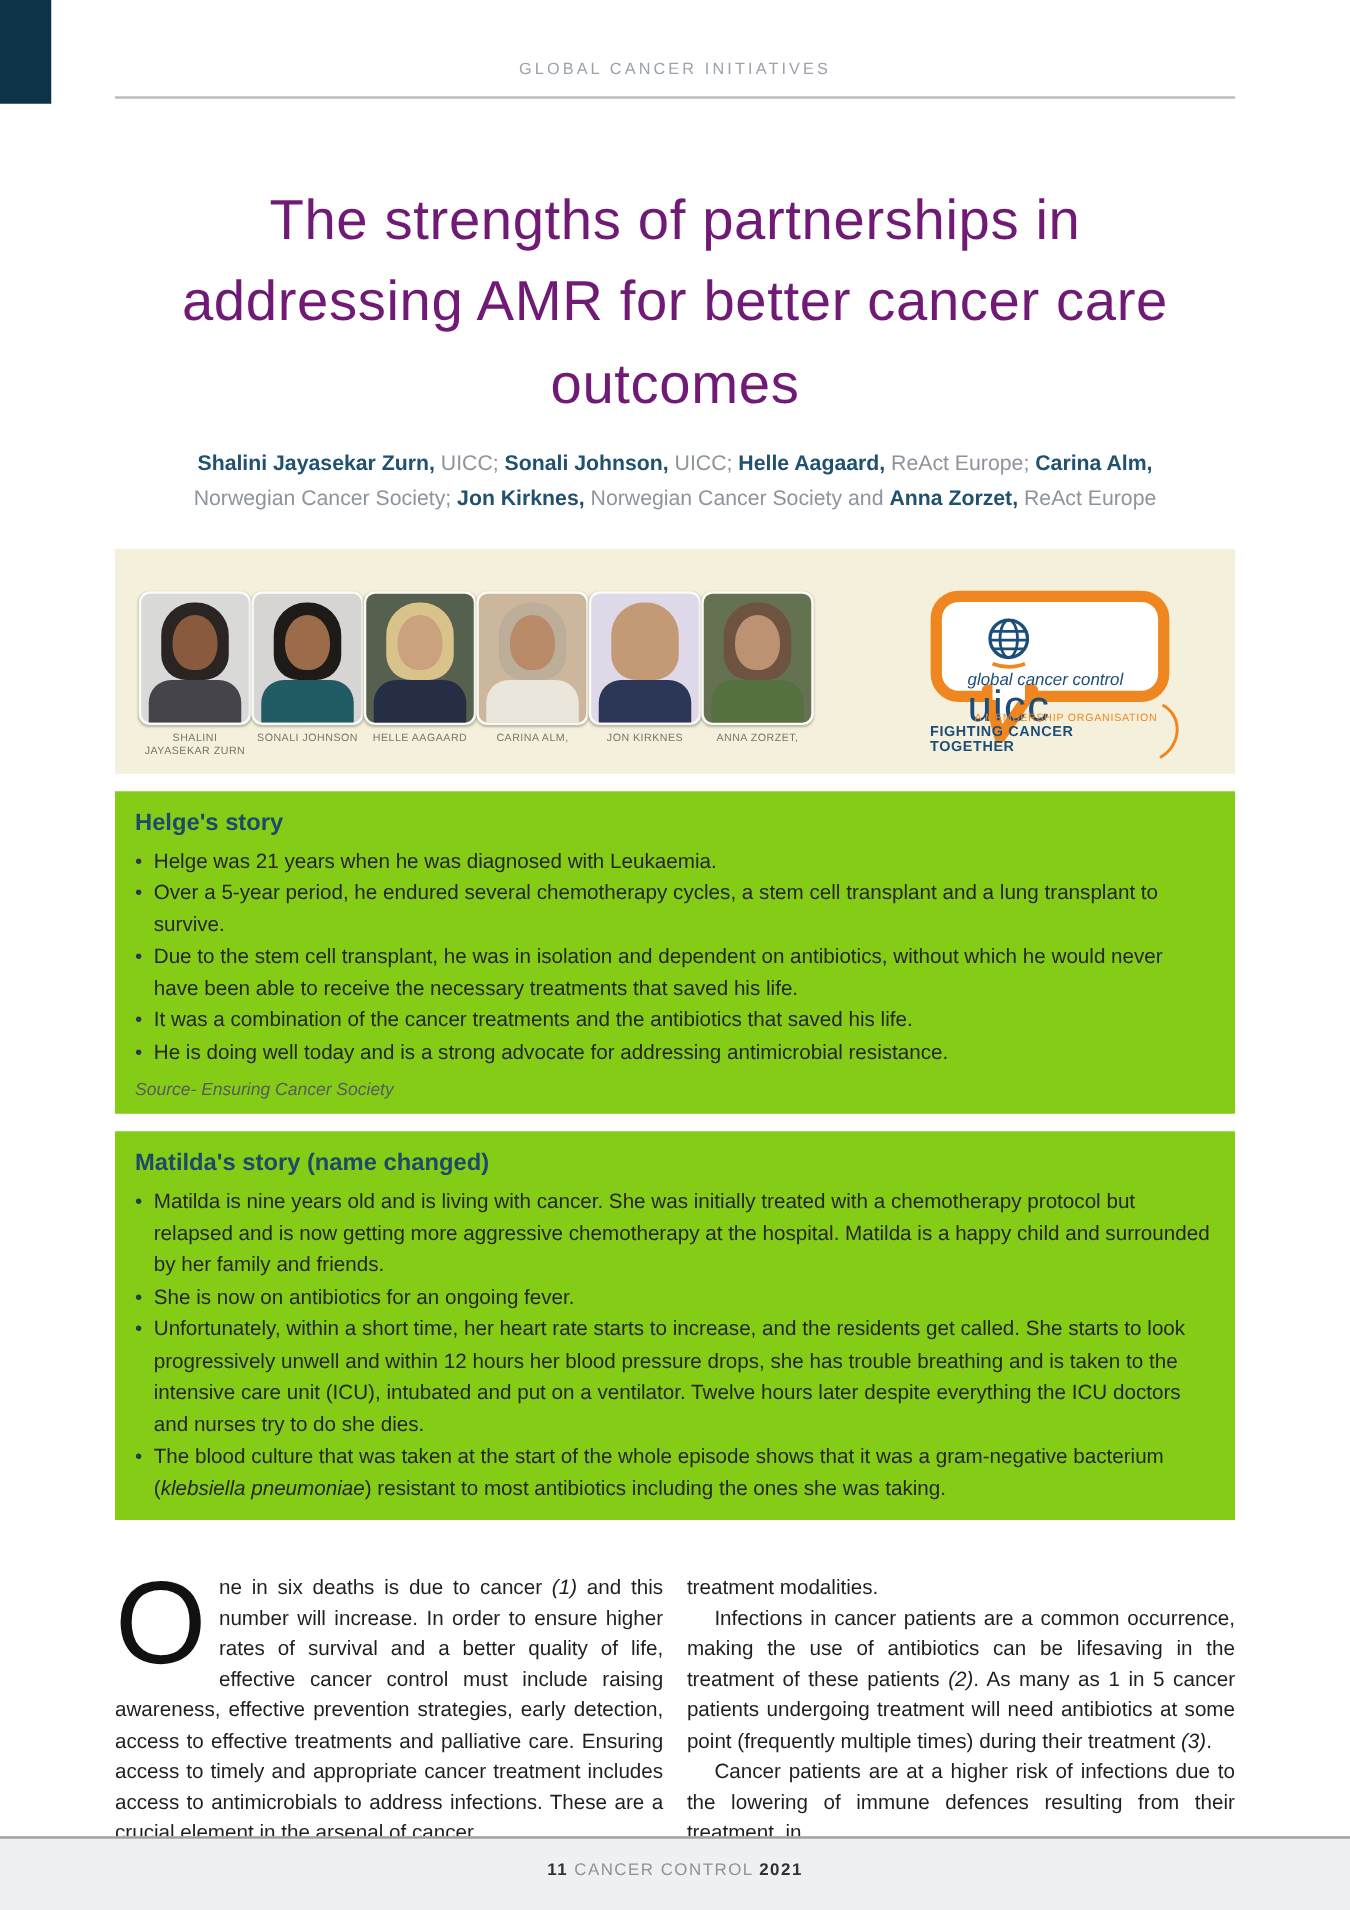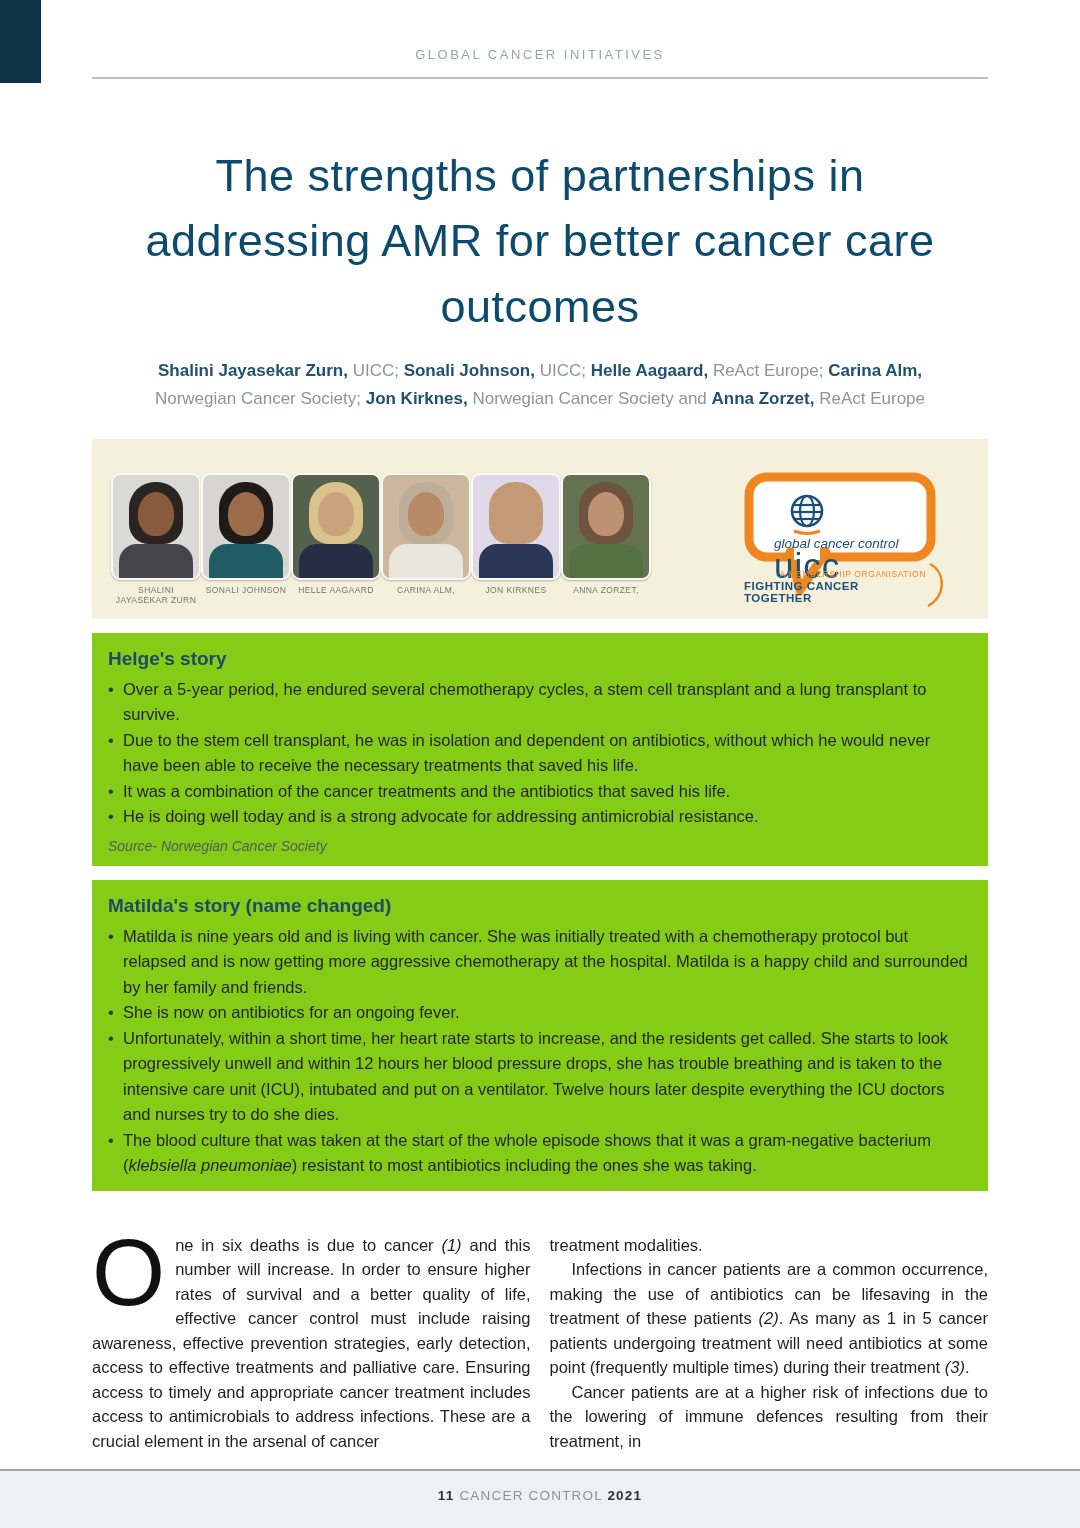--- a/index.html
+++ b/index.html
@@ -2,21 +2,21 @@
 <html><head>
 <meta charset="utf-8">
 <style>
   html,body{margin:0;padding:0;background:#ffffff;}
   .page{position:relative;width:1080px;height:1528px;background:#ffffff;overflow:hidden;
         font-family:"Liberation Sans", sans-serif;color:#222;}
   .corner-block{position:absolute;left:0;top:0;width:41px;height:83px;background:#0d3349;}
   .kicker{padding-top:47px;text-align:center;font-size:13px;letter-spacing:2.5px;color:#9aa2ab;font-weight:400;}
   .rule{margin:15px 92px 0 92px;border-bottom:2px solid #b9bec3;}
   .title{margin:64px 88px 0 88px;text-align:center;font-weight:300;font-size:45px;line-height:1.45;
-         color:#0c4a6e;white-space:pre-line;letter-spacing:0.5px;}
+         color:#701a75;white-space:pre-line;letter-spacing:0.5px;}
   .authors{margin:18px auto 0 auto;max-width:800px;text-align:center;font-size:17px;line-height:1.65;color:#8d949b;}
   .seg-bn{font-weight:bold;color:#205170;}
   .seg-g{color:#8d949b;}
   .seg-i{font-style:italic;}
 
   
   .band{position:relative;margin:26px 92px 0 92px;height:180px;background:#f4f0dc;}
   .cards{position:absolute;left:19px;top:34px;display:flex;gap:0;}
   .card{margin:0;width:90px;}
   .portrait{position:relative;width:90px;height:107px;border-radius:9px;overflow:hidden;
@@ -152,26 +152,27 @@
       <div class="logo-tag2">FIGHTING CANCER TOGETHER</div>
       <svg class="swoosh" width="22" height="46" viewBox="0 0 22 46">
         <path d="M4 2 C20 10 20 34 2 44" fill="none" stroke="#f0861f" stroke-width="2.4"></path>
       </svg>
     </div>
   </div>
 
   <section class="story">
     <h3>Helge's story</h3>
     <ul>
+        <li>Helge was 21 years when he was diagnosed with Leukaemia.</li>
         <li>Over a 5-year period, he endured several chemotherapy cycles, a stem cell transplant and a lung transplant to survive.</li>
         <li>Due to the stem cell transplant, he was in isolation and dependent on antibiotics, without which he would never have been able to receive the necessary treatments that saved his life.</li>
         <li>It was a combination of the cancer treatments and the antibiotics that saved his life.</li>
         <li>He is doing well today and is a strong advocate for addressing antimicrobial resistance.</li>
       </ul>
-    <p class="source">Source- Norwegian Cancer Society</p>
+    <p class="source">Source- Ensuring Cancer Society</p>
   </section>
 
   <section class="story">
     <h3>Matilda's story (name changed)</h3>
     <ul>
         <li>Matilda is nine years old and is living with cancer. She was initially treated with a chemotherapy protocol but relapsed and is now getting more aggressive chemotherapy at the hospital. Matilda is a happy child and surrounded by her family and friends.</li>
         <li>She is now on antibiotics for an ongoing fever.</li>
         <li>Unfortunately, within a short time, her heart rate starts to increase, and the residents get called. She starts to look progressively unwell and within 12 hours her blood pressure drops, she has trouble breathing and is taken to the intensive care unit (ICU), intubated and put on a ventilator. Twelve hours later despite everything the ICU doctors and nurses try to do she dies.</li>
         <li><span>The blood culture that was taken at the start of the whole episode shows that it was a gram-negative bacterium (</span><span class="seg-i">klebsiella pneumoniae</span><span>) resistant to most antibiotics including the ones she was taking.</span></li>
       </ul>

